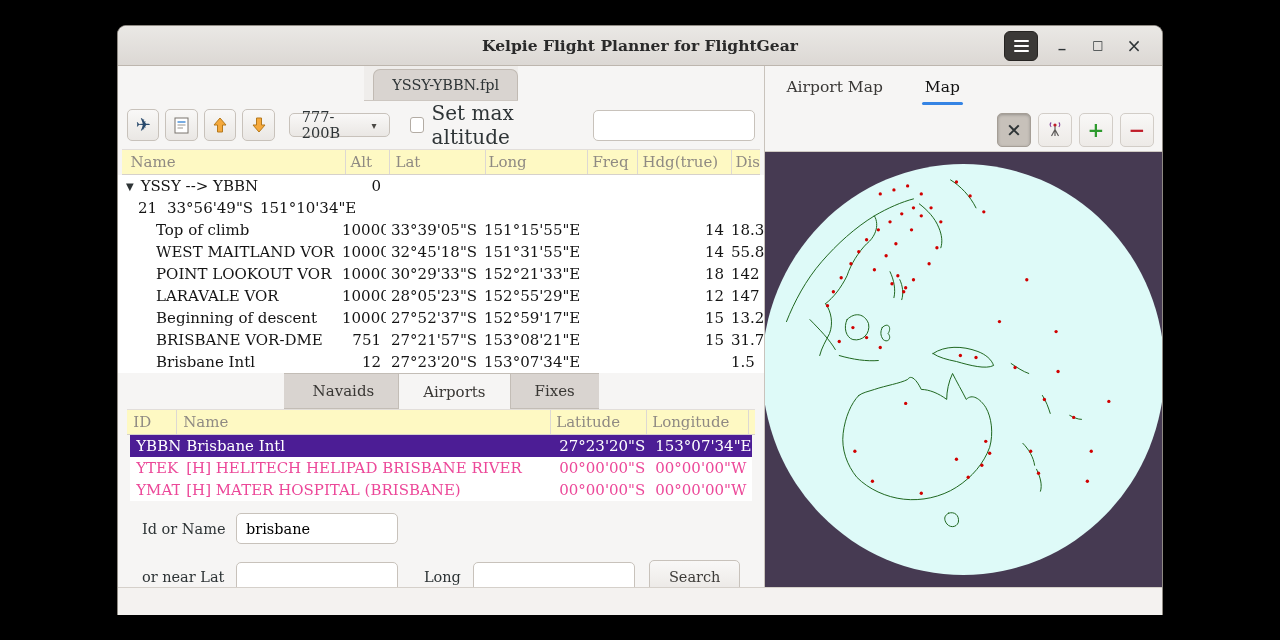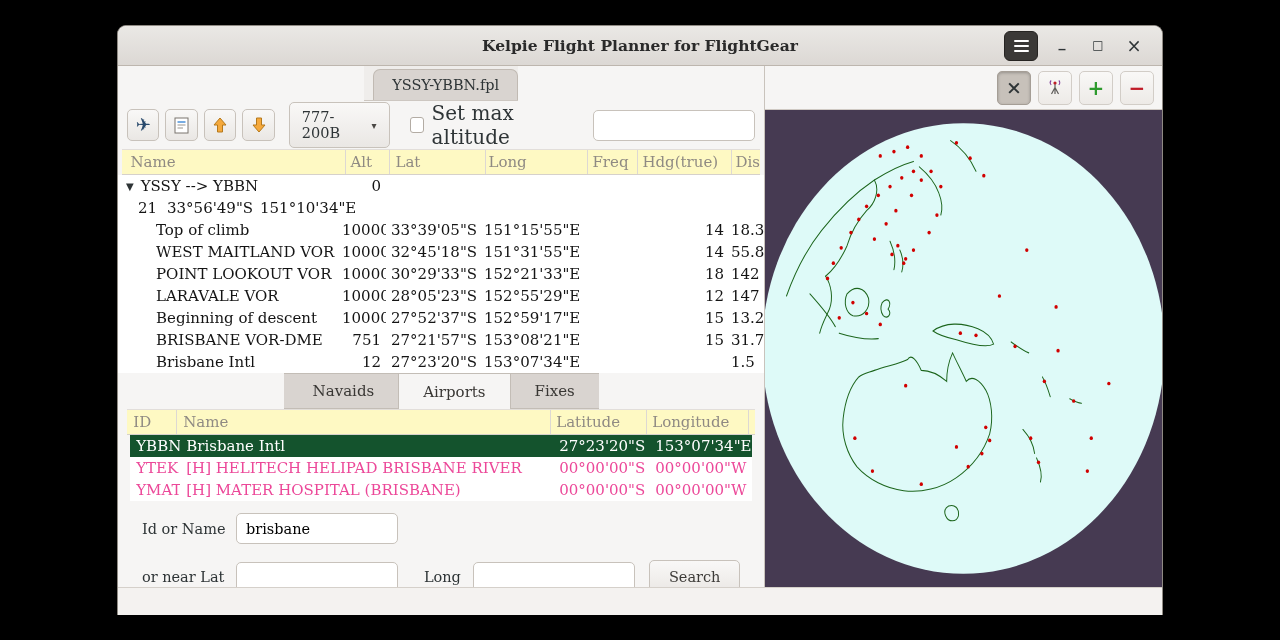--- a/index.html
+++ b/index.html
@@ -30,21 +30,21 @@
   .right-panel{flex:1;display:flex;flex-direction:column;min-height:0;}
   
   .fpl-tabstrip{flex:0 0 35px;background:#efedeb;border-bottom:1px solid #cdc7c1;display:flex;align-items:flex-end;padding-left:9px;}
   .fpl-tab{height:31px;background:#d9d4d0;border:1px solid #c1bab3;border-bottom:none;border-radius:7px 7px 0 0;
     padding:0 18px;display:flex;align-items:center;font-size:14.5px;cursor:pointer;}
   
   .toolbar{flex:0 0 45px;display:flex;align-items:center;gap:6px;padding:0 9px;}
   .tb-btn{width:37px;height:32px;background:linear-gradient(#f9f8f7,#eae7e4);border:1px solid #c8c2bb;border-radius:5px;
     display:flex;align-items:center;justify-content:center;cursor:pointer;padding:0;}
   .plane-glyph{font-size:18px;color:#27486b;}
-  .combo{height:46px;background:linear-gradient(#f9f8f7,#eae7e4);border:1px solid #c8c2bb;border-radius:5px;
+  .combo{height:24px;background:linear-gradient(#f9f8f7,#eae7e4);border:1px solid #c8c2bb;border-radius:5px;
     display:flex;align-items:center;gap:10px;padding:0 12px;margin-left:8px;font-size:14.5px;cursor:pointer;}
   .combo .arrow{font-size:10px;color:#4a4844;}
   .chk-wrap{display:flex;align-items:center;gap:8px;margin-left:14px;}
   .checkbox{width:16px;height:16px;background:#fff;border:1px solid #b3aca4;border-radius:3px;cursor:pointer;}
   .chk-label{font-size:20px;}
   .alt-entry{width:162px;height:31px;margin-left:12px;border:1px solid #c8c2bb;border-radius:5px;background:#fff;
     font-family:inherit;font-size:14px;padding:0 8px;}
   
   .rt-header,.ap-header{flex:0 0 26px;display:flex;align-items:stretch;background:#fef9c3;border-top:1px solid #e2deda;
     border-bottom:1px solid #d6d1cb;color:#8f8a83;font-size:15px;}
@@ -67,21 +67,21 @@
   .s-tab{padding:0 24px;display:flex;align-items:center;font-size:15px;color:#393734;cursor:pointer;}
   .s-tab.active{background:#f6f5f4;border-left:1px solid #c3bdb6;border-right:1px solid #c3bdb6;margin-bottom:-1px;}
   
   .a-id{flex:0 0 50px;padding-left:6px;}
   .a-name{flex:0 0 374px;padding-left:6px;}
   .a-lat{flex:0 0 96px;padding-left:5px;}
   .a-long{flex:0 0 102px;padding-left:5px;}
   .a-extra{flex:1 1 auto;}
   .ap-body{flex:0 0 66px;background:#fff;overflow:hidden;}
   .ap-row{display:flex;height:22px;align-items:center;font-size:15px;color:#ec4899;cursor:pointer;}
-  .ap-row.selected{background:#14532d;color:#fff;}
+  .ap-row.selected{background:#4c1d95;color:#fff;}
   
   .search-form{flex:1;padding:12px 10px 0 10px;}
   .form-row{display:flex;align-items:center;margin-bottom:16px;}
   .lbl{flex:0 0 94px;font-size:14.5px;}
   .txt{height:31px;border:1px solid #c8c2bb;border-radius:5px;background:#fff;font-family:inherit;font-size:14.5px;padding:0 9px;}
   .id-input{width:162px;}
   .lat-input{width:162px;}
   .long-lbl{margin:0 12px 0 26px;font-size:14.5px;}
   .long-input{width:162px;}
   .search-btn{margin-left:14px;height:34px;padding:0 19px;background:linear-gradient(#f9f8f7,#eae7e4);
@@ -327,20 +327,24 @@
           <input class="txt lat-input" type="text" value="" style="">
           <span class="long-lbl">Long</span>
           <input class="txt long-input" type="text" value="" style="">
           <button class="search-btn">Search</button>
         </div>
       </div>
     </div>
 
     <div class="right-panel">
 
+      <div class="map-tabstrip">
+        <span class="map-tab">Airport Map</span>
+        <span class="map-tab active">Map</span>
+      </div>
 
       <div class="map-toolbar">
         <button class="map-btn pressed">
           <span class="x-glyph">×</span>
         </button>
         <button class="map-btn">
           <svg width="18" height="18" viewBox="0 0 18 18">
             <path d="M9 5 L9 15 M5.5 15 L9 8.5 M12.5 15 L9 8.5" stroke="#5e5c5a" stroke-width="1.2" fill="none"></path>
             <circle cx="9" cy="4" r="1.6" fill="#c01c28"></circle>
             <path d="M5.2 5.8 C3.9 4.5 3.9 2.8 5.2 1.5 M12.8 5.8 C14.1 4.5 14.1 2.8 12.8 1.5" stroke="#813d9c" stroke-width="1.1" fill="none"></path>

